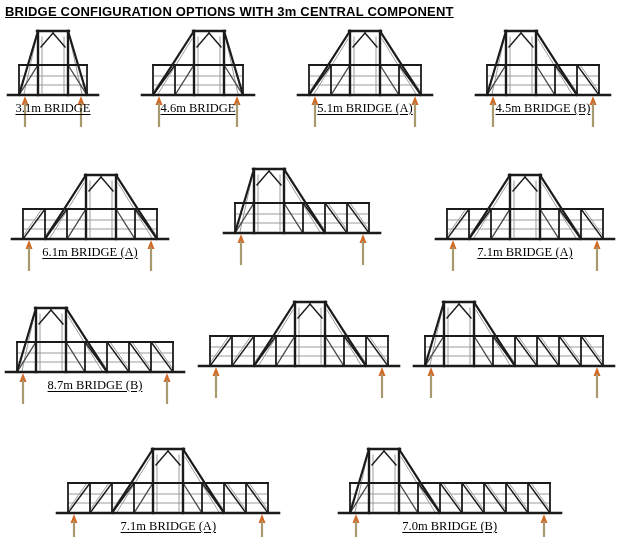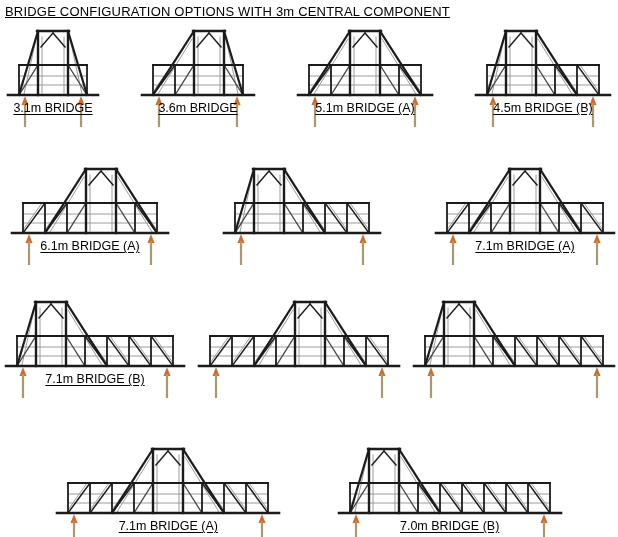--- a/index.html
+++ b/index.html
@@ -7,30 +7,31 @@
     position:relative;
     width:618px;height:537px;
     background:#ffffff;
     overflow:hidden;
     font-family:"Liberation Sans", sans-serif;
     color:#000;
   }
   .title{
     padding:4px 0 0 5px;
     font-size:13px;
-    font-weight:normal;
+    font-weight:bold;
     text-decoration:underline;
     letter-spacing:.2px;
     white-space:nowrap;
     height:18px;
   }
   .row{
     display:flex;
-    align-items:flex-start;
+    align-items:center;
     justify-content:space-between;
+    font-family:Liberation Serif, serif;
   }
   .row1{padding:0 6px 0 6px;margin-top:3px;}
   .row2{padding:0 2px 0 10px;margin-top:47px;}
   .row3{padding:0 2px 0 4px;margin-top:31px;}
   .row4{justify-content:space-evenly;margin-top:45px;}
   .cell{
     display:flex;
     flex-direction:column;
     align-items:center;
   }
@@ -103,21 +104,21 @@
           <line x1="69" y1="8" x2="57" y2="22" stroke="#1b1b1b" stroke-width="1.4" stroke-linecap="square"></line>
           <line x1="69" y1="8" x2="81" y2="22" stroke="#1b1b1b" stroke-width="1.4" stroke-linecap="square"></line>
           <line x1="54" y1="6" x2="13" y2="70" stroke="#1b1b1b" stroke-width="2.2" stroke-linecap="square"></line>
           <line x1="84" y1="6" x2="103" y2="70" stroke="#1b1b1b" stroke-width="2.2" stroke-linecap="square"></line>
           <line x1="2" y1="70" x2="114" y2="70" stroke="#1b1b1b" stroke-width="2.6" stroke-linecap="square"></line>
           <polygon points="19,71 15.5,80 22.5,80" fill="#d26a28"></polygon>
           <line x1="19" y1="79" x2="19" y2="101" stroke="#a89a6e" stroke-width="2.2" stroke-linecap="square"></line>
           <polygon points="97,71 93.5,80 100.5,80" fill="#d26a28"></polygon>
           <line x1="97" y1="79" x2="97" y2="101" stroke="#a89a6e" stroke-width="2.2" stroke-linecap="square"></line>
         </svg>
-      <div class="lbl">3.6m BRIDGE</div>
+      <div class="lbl">4.6m BRIDGE</div>
     </div>
     <div class="cell">
       <svg width="138" height="102" viewBox="0 0 138 102">
           <line x1="14" y1="60" x2="124" y2="60" stroke="#9c9c9c" stroke-width="1" stroke-linecap="square"></line>
           <line x1="14" y1="51" x2="124" y2="51" stroke="#9c9c9c" stroke-width="1" stroke-linecap="square"></line>
           <line x1="58" y1="68" x2="58" y2="12" stroke="#9c9c9c" stroke-width="1" stroke-linecap="square"></line>
           <line x1="80" y1="68" x2="80" y2="12" stroke="#9c9c9c" stroke-width="1" stroke-linecap="square"></line>
           <line x1="52" y1="14" x2="18" y2="69" stroke="#9c9c9c" stroke-width="1" stroke-linecap="square"></line>
           <line x1="86" y1="14" x2="120" y2="69" stroke="#9c9c9c" stroke-width="1" stroke-linecap="square"></line>
           <line x1="35" y1="70" x2="54" y2="40" stroke="#474747" stroke-width="1.3" stroke-linecap="square"></line>
@@ -330,21 +331,21 @@
           <line x1="47" y1="8" x2="35" y2="22" stroke="#1b1b1b" stroke-width="1.4" stroke-linecap="square"></line>
           <line x1="47" y1="8" x2="59" y2="22" stroke="#1b1b1b" stroke-width="1.4" stroke-linecap="square"></line>
           <line x1="32" y1="6" x2="13" y2="70" stroke="#1b1b1b" stroke-width="2.2" stroke-linecap="square"></line>
           <line x1="62" y1="6" x2="103" y2="70" stroke="#1b1b1b" stroke-width="2.2" stroke-linecap="square"></line>
           <line x1="2" y1="70" x2="180" y2="70" stroke="#1b1b1b" stroke-width="2.6" stroke-linecap="square"></line>
           <polygon points="19,71 15.5,80 22.5,80" fill="#d26a28"></polygon>
           <line x1="19" y1="79" x2="19" y2="101" stroke="#a89a6e" stroke-width="2.2" stroke-linecap="square"></line>
           <polygon points="163,71 159.5,80 166.5,80" fill="#d26a28"></polygon>
           <line x1="163" y1="79" x2="163" y2="101" stroke="#a89a6e" stroke-width="2.2" stroke-linecap="square"></line>
         </svg>
-      <div class="lbl">7.1m BRIDGE (B)</div>
+      <div class="lbl">8.7m BRIDGE (B)</div>
     </div>
     <div class="cell">
       <svg width="204" height="102" viewBox="0 0 204 102">
           <line x1="14" y1="60" x2="190" y2="60" stroke="#9c9c9c" stroke-width="1" stroke-linecap="square"></line>
           <line x1="14" y1="51" x2="190" y2="51" stroke="#9c9c9c" stroke-width="1" stroke-linecap="square"></line>
           <line x1="102" y1="68" x2="102" y2="12" stroke="#9c9c9c" stroke-width="1" stroke-linecap="square"></line>
           <line x1="124" y1="68" x2="124" y2="12" stroke="#9c9c9c" stroke-width="1" stroke-linecap="square"></line>
           <line x1="96" y1="14" x2="62" y2="69" stroke="#9c9c9c" stroke-width="1" stroke-linecap="square"></line>
           <line x1="130" y1="14" x2="164" y2="69" stroke="#9c9c9c" stroke-width="1" stroke-linecap="square"></line>
           <line x1="79" y1="70" x2="98" y2="40" stroke="#474747" stroke-width="1.3" stroke-linecap="square"></line>

